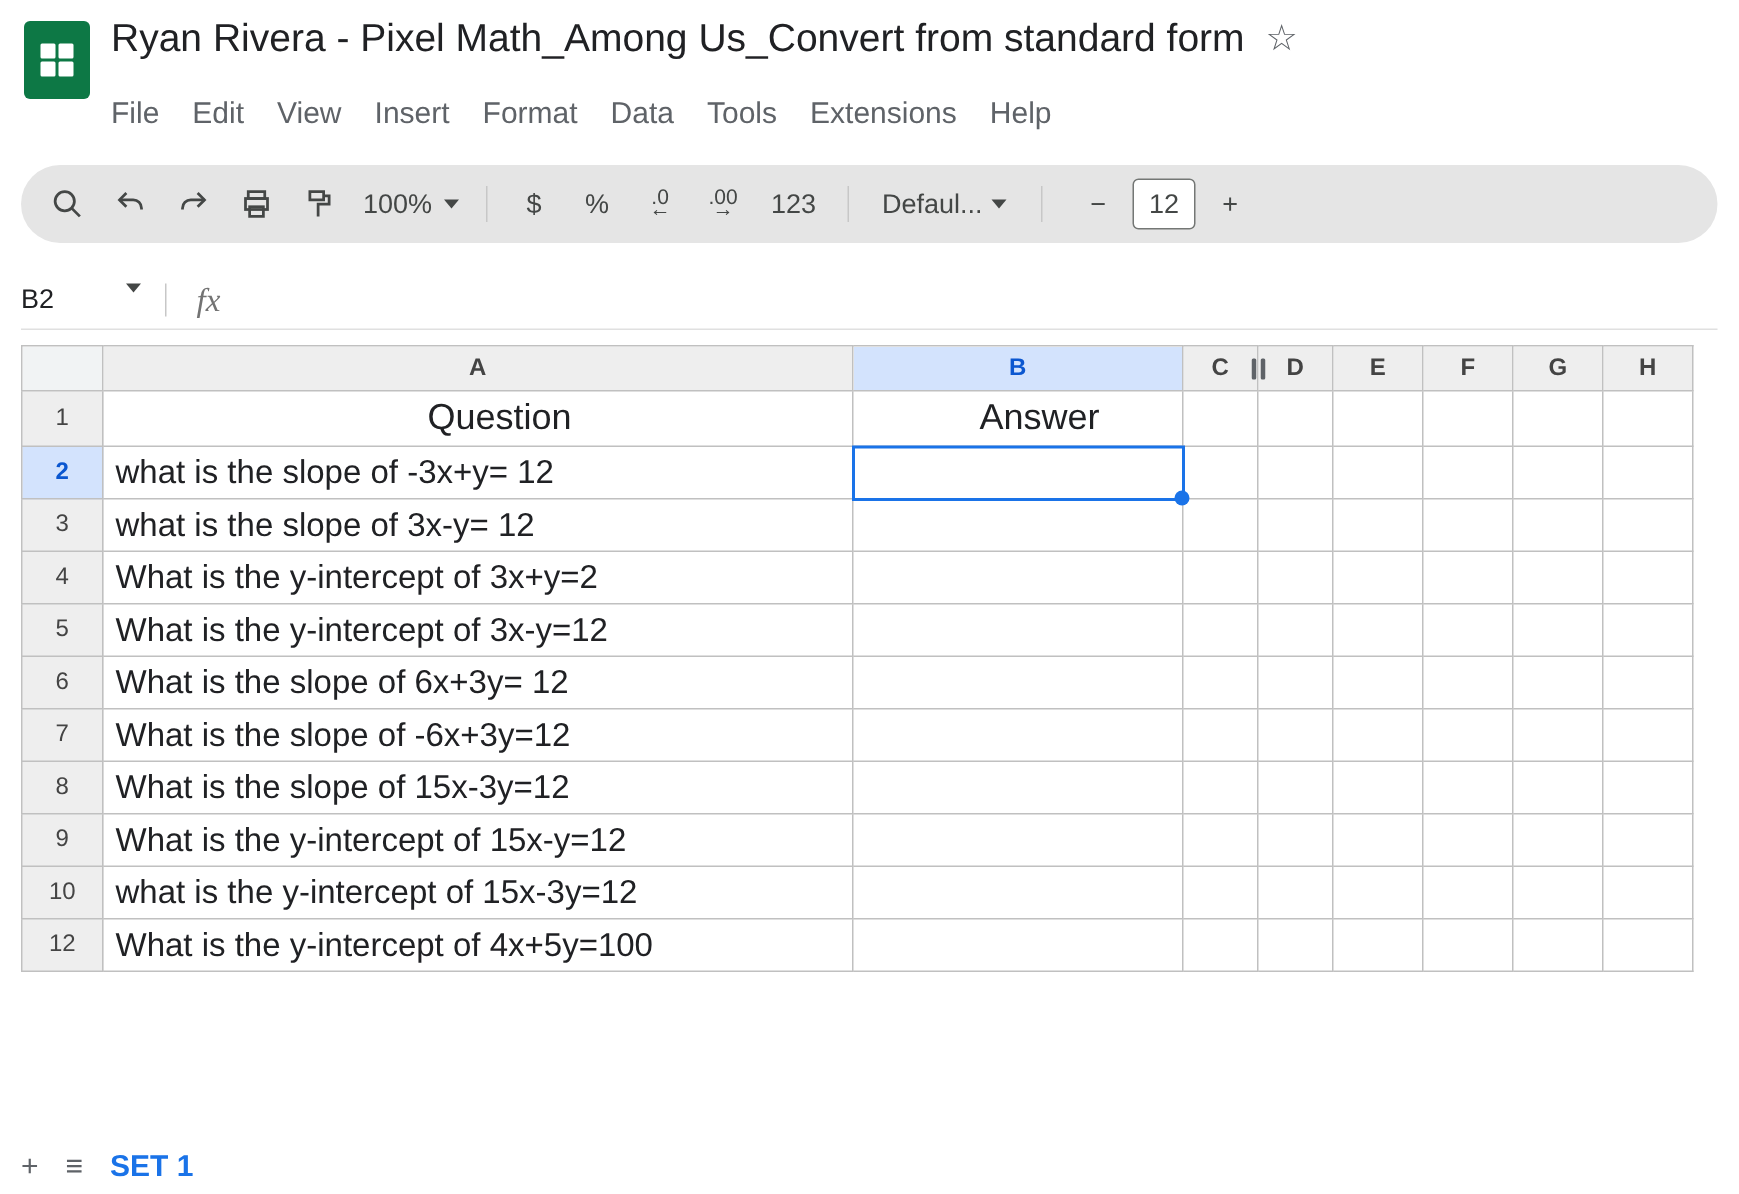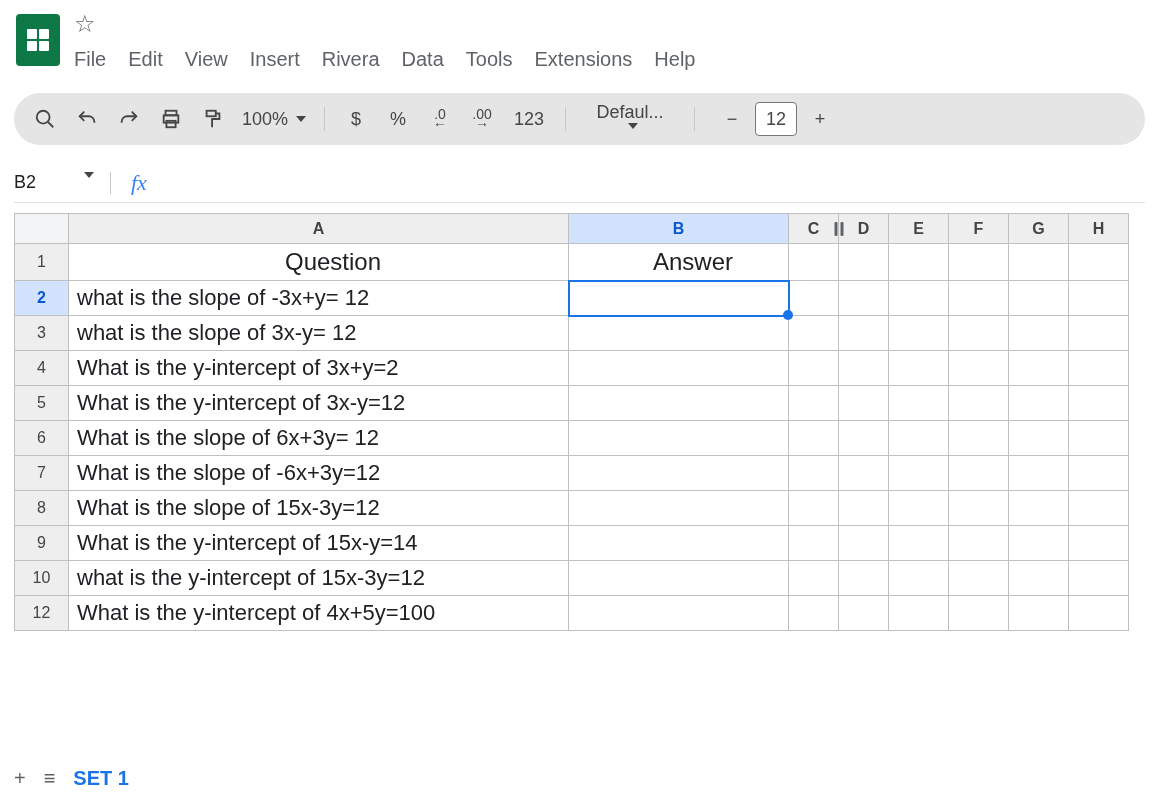--- a/index.html
+++ b/index.html
@@ -48,21 +48,21 @@
   }
   .star-icon {
     font-size: 24px;
     color: #5f6368;
   }
 
   
   .menubar {
     display: flex;
     gap: 22px;
-    margin-top: 10px;
+    margin-top: 24px;
     font-size: 20px;
     color: #5f6368;
   }
   .menubar .menu-item { cursor: pointer; }
 
   
   .toolbar {
     margin: 18px 14px 0 14px;
     background: #e5e5e5;
     border-radius: 26px;
@@ -94,21 +94,20 @@
     border-top: 6px solid #444746;
     margin-left: 6px;
   }
   .font-select {
     display: flex; align-items: center;
     padding: 0 8px;
     height: 34px;
     border-radius: 4px;
     cursor: pointer;
     min-width: 100px;
-    flex-direction: column;
   }
   .fontsize-group {
     display: flex; align-items: center; gap: 6px;
     margin-left: 6px;
   }
   .fontsize-box {
     border: 1.5px solid #747775;
     border-radius: 4px;
     width: 42px; height: 34px;
     display: flex; align-items: center; justify-content: center;
@@ -134,21 +133,21 @@
     width: 86px;
     font-size: 18px;
     font-weight: 500;
     display: flex; align-items: flex-start; justify-content: space-between;
     padding-right: 6px;
   }
   .fx-label {
     font-style: italic;
     font-family: "Times New Roman", serif;
     font-size: 22px;
-    color: #3b82f6;
+    color: #737373;
     margin-left: 10px;
   }
   .formula-input {
     flex: 1;
     border: none;
     outline: none;
     font-size: 16px;
     background: transparent;
   }
 
@@ -247,28 +246,29 @@
   <div class="logo">
     <div class="logo-grid">
       <div></div>
         <div></div>
         <div></div>
         <div></div>
     </div>
   </div>
   <div class="title-block">
     <div class="doc-title">
+      <span>Ryan Rivera - Pixel Math_Among Us_Convert from standard form</span>
       <span class="star-icon">☆</span>
     </div>
     <div class="menubar">
       <span class="menu-item">File</span>
       <span class="menu-item">Edit</span>
       <span class="menu-item">View</span>
       <span class="menu-item">Insert</span>
-      <span class="menu-item">Rivera</span>
+      <span class="menu-item">Format</span>
       <span class="menu-item">Data</span>
       <span class="menu-item">Tools</span>
       <span class="menu-item">Extensions</span>
       <span class="menu-item">Help</span>
     </div>
   </div>
 </div>
 
 <div class="toolbar">
   <div class="tb-btn">
@@ -460,21 +460,21 @@
       <td></td>
       <td></td>
         <td></td>
         <td></td>
         <td></td>
         <td></td>
         <td></td>
     </tr>
     <tr>
       <th class="rowhead">9</th>
-      <td>What is the y-intercept of   15x-y=14</td>
+      <td>What is the y-intercept of   15x-y=12</td>
       <td></td>
       <td></td>
         <td></td>
         <td></td>
         <td></td>
         <td></td>
         <td></td>
     </tr>
     <tr>
       <th class="rowhead">10</th>

